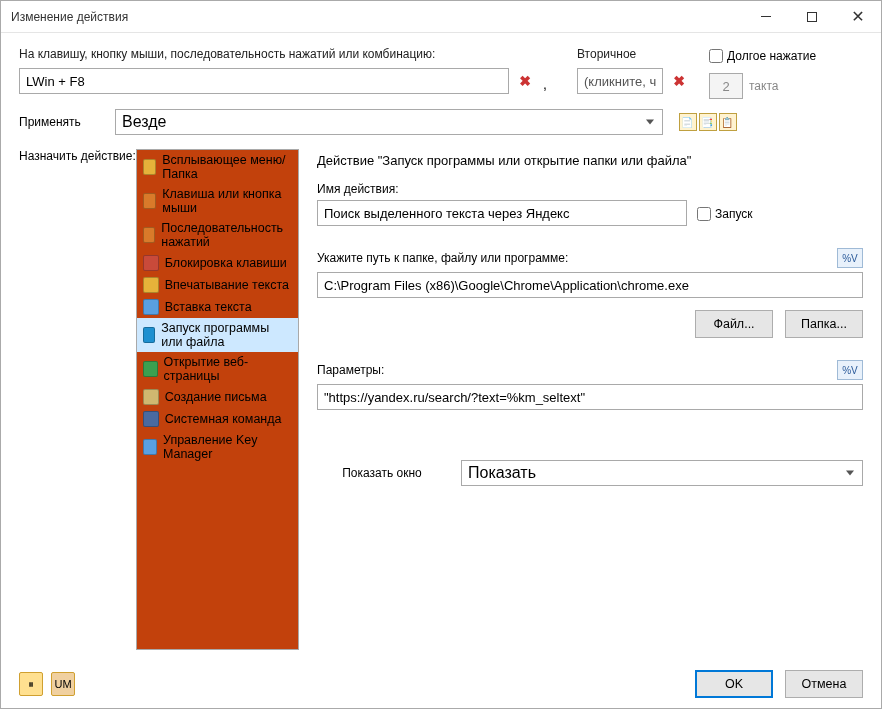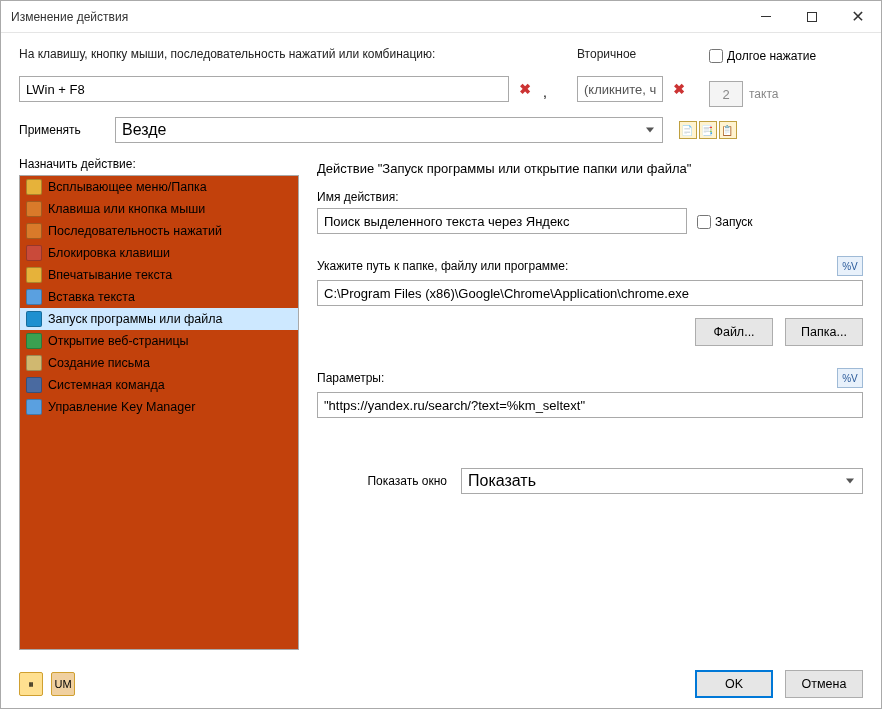--- a/index.html
+++ b/index.html
@@ -18,21 +18,21 @@
 }
 .titlebar-text { flex: 1; font-size: 12px; color: #333; }
 .titlebar-btns { display: flex; }
 .titlebar-btn {
   width: 46px; height: 32px; display: flex; align-items: center; justify-content: center;
   font-size: 13px; color: #333;
 }
 .titlebar-btn.close { font-size: 16px; }
 .content { flex: 1; padding: 14px 18px 10px 18px; display: flex; flex-direction: column; }
 .top-row { display: flex; gap: 18px; align-items: flex-start; margin-bottom: 10px; }
-.top-col { display: flex; flex-direction: column; gap: 12px; }
+.top-col { display: flex; flex-direction: column; gap: 4px; }
 .top-col.primary { flex: 0 0 540px; }
 .top-col.secondary { flex: 0 0 100px; }
 .top-col.longpress { flex: 1; }
 .label { color: #222; margin-bottom: 3px; }
 .input-row { display: flex; align-items: center; gap: 4px; }
 .text-input {
   height: 26px; border: 1px solid #a9a9a9; padding: 0 6px; font-size: 13px; background: #fff;
   font-family: inherit;
 }
 .primary .text-input { width: 490px; }
@@ -60,21 +60,21 @@
   content: ""; position: absolute; right: 8px; top: 50%; transform: translateY(-50%);
   border-left: 4px solid transparent; border-right: 4px solid transparent; border-top: 5px solid #555;
 }
 .apply-icons { display: flex; gap: 2px; margin-left: 6px; }
 .apply-icons .mini-icon {
   width: 18px; height: 18px; border: 1px solid #bfa040; background: #fff3d0;
   display: inline-flex; align-items: center; justify-content: center; font-size: 10px;
 }
 
 .main-area { flex: 1; display: flex; gap: 18px; }
-.left-col { width: 280px; display: flex; flex-direction: column; }
+.left-col { width: 280px; display: flex; flex-direction: row; }
 .left-label { margin-bottom: 4px; }
 .action-list {
   flex: 1; border: 1px solid #a9a9a9; background: #c2410c; overflow-y: auto;
 }
 .action-item {
   display: flex; align-items: center; gap: 6px; padding: 3px 6px; font-size: 12.5px; cursor: default;
 }
 .action-item.selected { background: #cde8ff; }
 .item-icon {
   width: 16px; height: 16px; display: inline-flex; align-items: center; justify-content: center;
@@ -90,21 +90,21 @@
 .name-input { width: 370px !important; flex: none !important; }
 .path-input { width: 100%; }
 .button-row { display: flex; gap: 12px; justify-content: flex-end; margin-top: 12px; }
 .std-btn {
   height: 28px; min-width: 78px; border: 1px solid #adadad; background: #e6e6e6;
   font-family: inherit; font-size: 12.5px; padding: 0 14px;
 }
 .std-btn.primary { border: 2px solid #0078d7; background: #e6e6e6; }
 
 .show-row { display: flex; align-items: center; gap: 14px; margin-top: 28px; }
-.show-label { width: 130px; text-align: right; }
+.show-label { width: 130px; text-align: center; }
 .show-select { flex: 1; }
 
 .pct-btn {
   width: 26px; height: 20px; border: 1px solid #9fbad6; background: #e8f1fb;
   font-size: 10px; color: #2a5a9a; display: inline-flex; align-items: center; justify-content: center;
   cursor: pointer;
 }
 
 .bottom-bar {
   height: 48px; display: flex; align-items: center; padding: 0 18px; gap: 8px;

